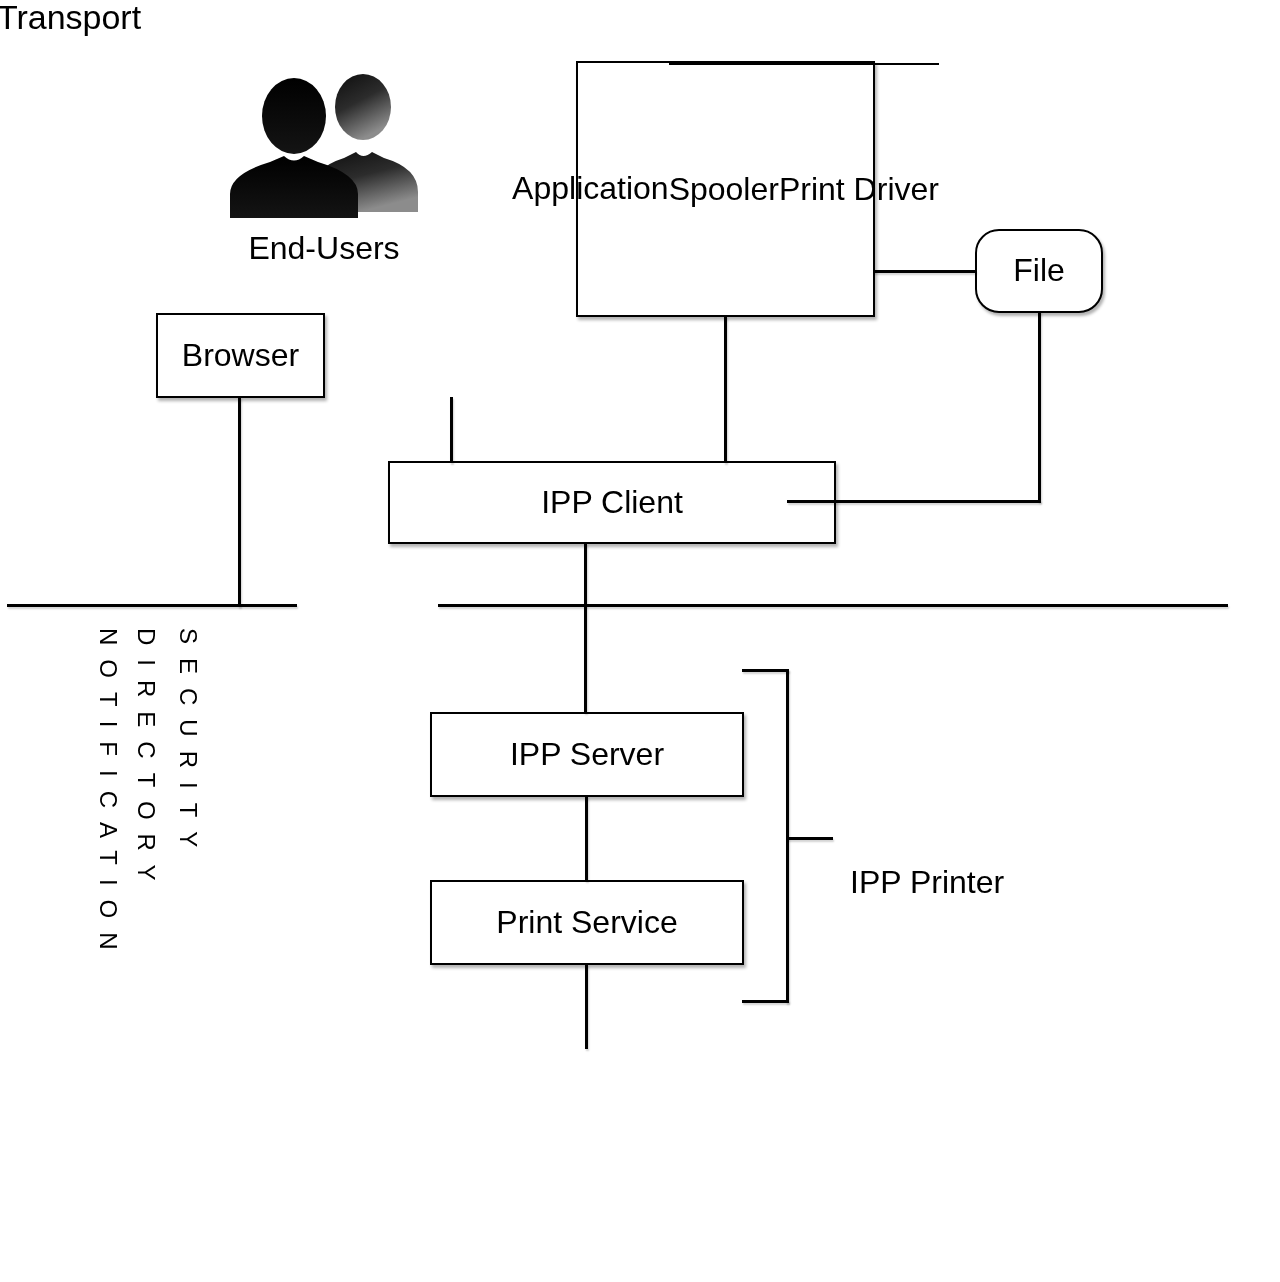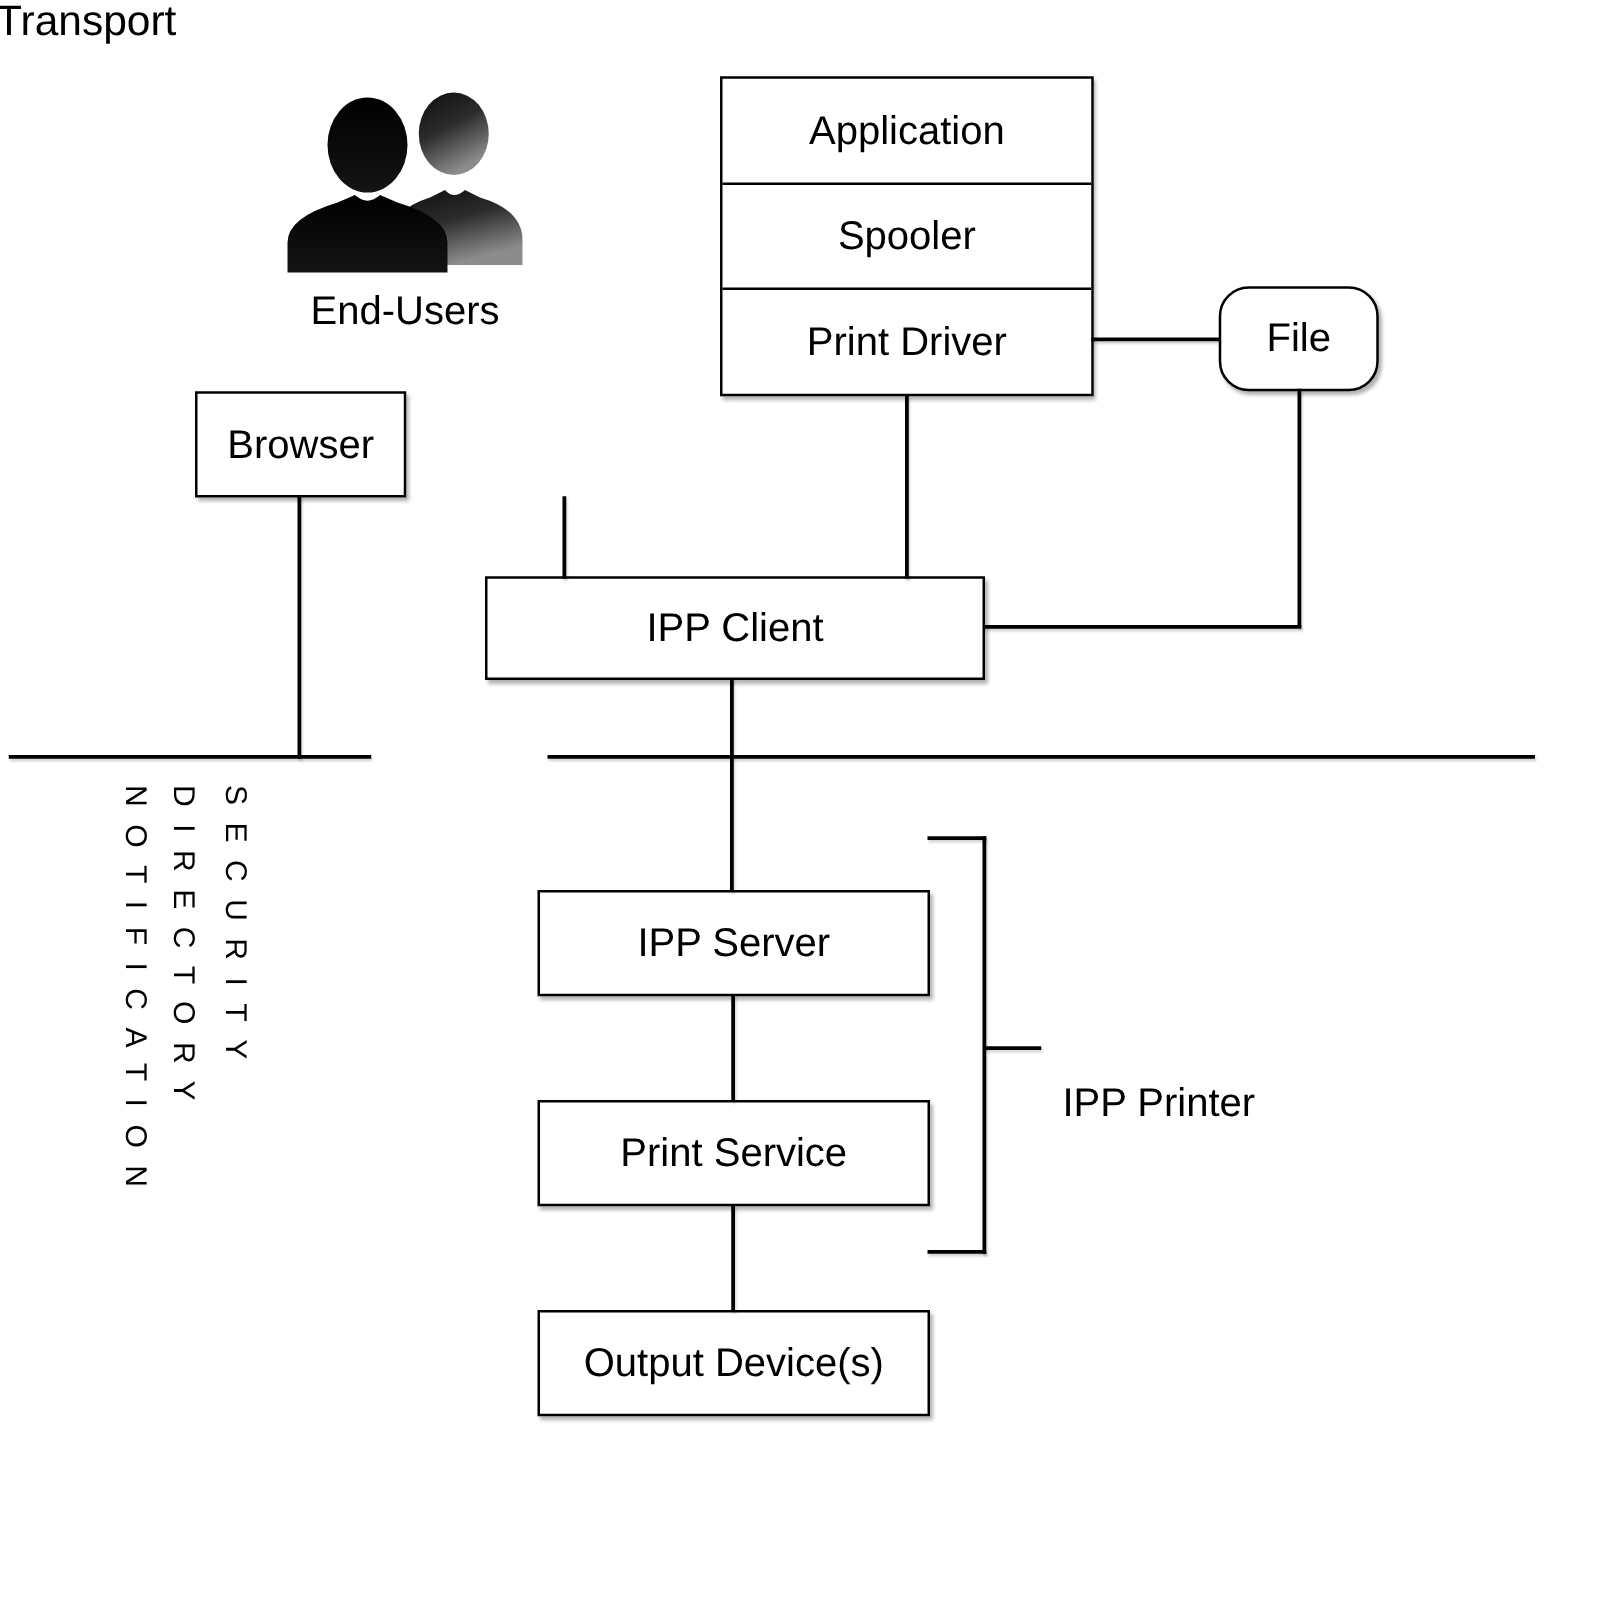--- a/index.html
+++ b/index.html
@@ -16,29 +16,29 @@
   .line{position:absolute;background:#000;box-shadow:1px 2px 2px rgba(0,0,0,0.18);}
   .lh{height:3px;}
   .lv{width:3px;}
   .plain-label{position:absolute;font-size:32px;white-space:nowrap;}
 
   
   #users-icon{position:absolute;left:222px;top:70px;width:204px;height:150px;}
   #end-users-label{position:absolute;left:202px;top:230px;width:244px;text-align:center;font-size:32px;}
 
   
-  #stack{left:576px;top:61px;width:299px;height:256px;flex-direction:column;align-items:stretch;padding:0;}
+  #stack{left:576px;top:61px;width:299px;height:256px;flex-direction:row;align-items:stretch;padding:0;}
   .stack-row{flex:1;display:flex;align-items:center;justify-content:center;}
   .stack-row + .stack-row{border-top:2.5px solid #000;}
 
   
   #file{left:975px;top:229px;width:128px;height:84px;border-radius:24px;}
   #browser{left:156px;top:313px;width:169px;height:85px;}
   #gui{left:388px;top:313px;width:126px;height:85px;}
-  #ipp-client{left:388px;top:461px;width:400px;height:83px;}
+  #ipp-client{left:388px;top:461px;width:448px;height:83px;}
   #ipp-server{left:430px;top:712px;width:314px;height:85px;}
   #print-service{left:430px;top:880px;width:314px;height:85px;}
   #output-devices{left:430px;top:1048px;width:314px;height:85px;}
 
   
   #l-browser{left:238px;top:397px;height:210px;}
   #l-gui{left:450px;top:397px;height:66px;}
   #l-printdriver{left:724px;top:316px;height:147px;}
   #l-pd-file{left:873px;top:270px;width:103px;}
   #l-file-down{left:1038px;top:311px;height:191px;}
@@ -109,21 +109,20 @@
   </div>
 
   <div id="file" class="node">File</div>
 
   <div id="browser" class="node">Browser</div>
 
   <div id="ipp-client" class="node">IPP Client</div>
 
   <div id="ipp-server" class="node">IPP Server</div>
   <div id="print-service" class="node">Print Service</div>
-  <div id="output-devices" class="node">Output Device(s)</div>
 
   <div class="line lv" id="l-browser"></div>
   <div class="line lv" id="l-gui"></div>
   <div class="line lv" id="l-printdriver"></div>
   <div class="line lh" id="l-pd-file"></div>
   <div class="line lv" id="l-file-down"></div>
   <div class="line lh" id="l-file-client"></div>
   <div class="line lv" id="l-client-down"></div>
   <div class="line lh" id="l-transport-left"></div>
   <div class="line lh" id="l-transport-right"></div>

